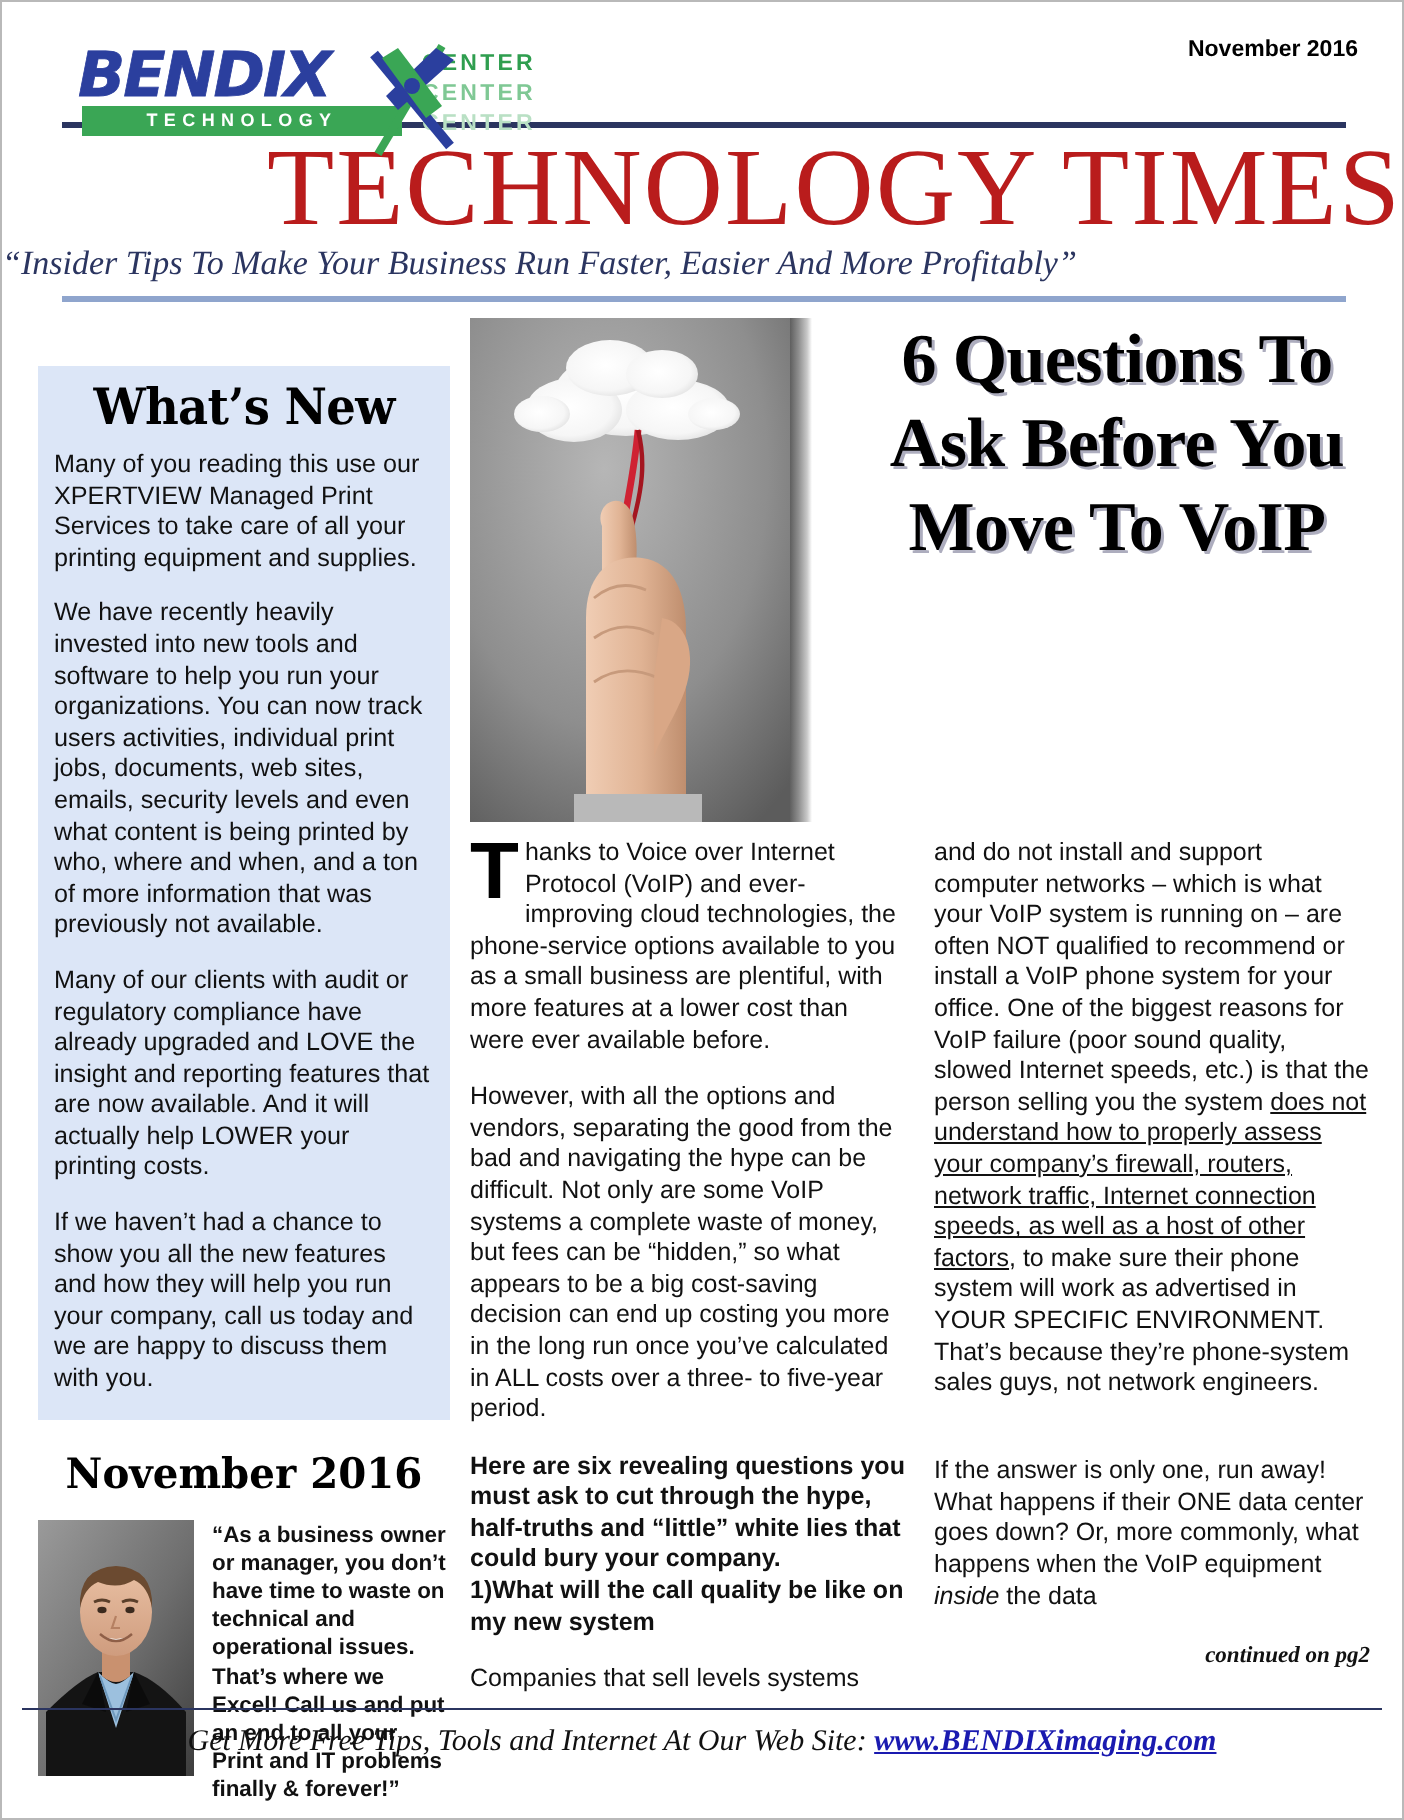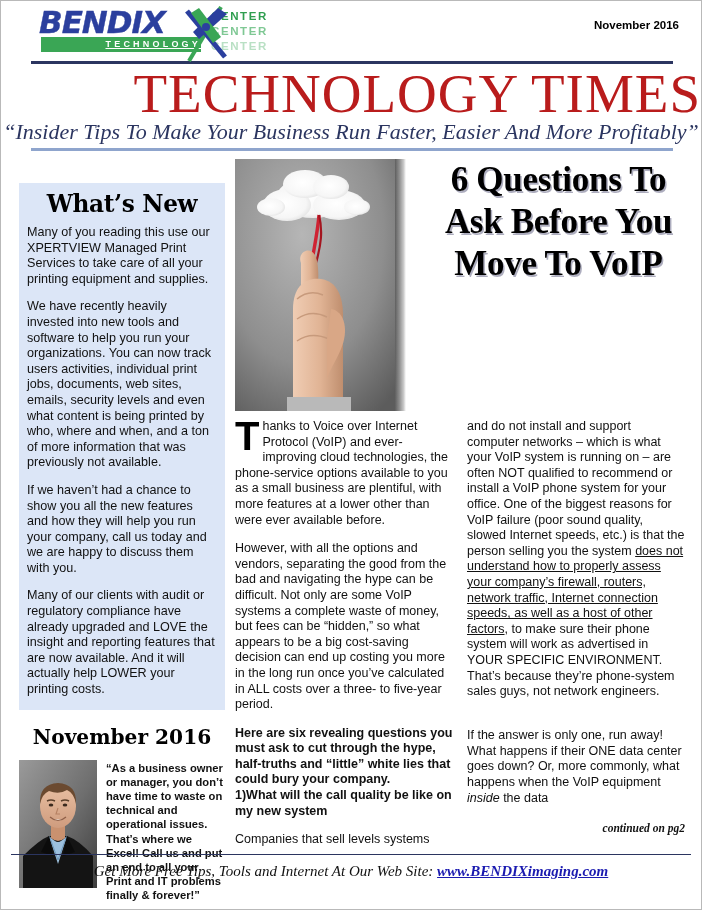--- a/index.html
+++ b/index.html
@@ -26,21 +26,21 @@
   }
 
   
   .header {
     position: relative;
     height: 60px;
   }
   .logo-wrap {
     position: absolute;
     left: 38px;
-    top: 6px;
+    top: 22px;
     width: 250px;
     height: 52px;
   }
   .logo-bendix {
     position: absolute;
     left: 0;
     top: 0;
     font-family: "DejaVu Sans", sans-serif;
     font-weight: bold;
     font-style: italic;
@@ -55,28 +55,27 @@
     position: absolute;
     left: 2px;
     top: 30px;
     width: 160px;
     height: 15px;
     background: #3aa655;
     z-index: 2;
   }
   .logo-techbar span {
     display: block;
-    text-align: right;
+    text-align: center;
     font-family: "Liberation Sans", sans-serif;
     font-weight: bold;
     font-size: 9px;
     letter-spacing: 3.2px;
     color: #ffffff;
     line-height: 15px;
-    text-decoration: underline;
   }
   .logo-x {
     position: absolute;
     left: 130px;
     top: -2px;
     width: 74px;
     height: 58px;
     z-index: 4;
   }
   .logo-centers {
@@ -120,24 +119,24 @@
   .masthead-title {
     text-align: right;
     font-family: "Liberation Serif", "DejaVu Serif", serif;
     font-size: 55px;
     line-height: 56px;
     letter-spacing: 1px;
     color: #b91c1c;
     padding-top: 2px;
   }
   .masthead-tag {
-    text-align: center;
+    text-align: left;
     font-family: "Liberation Serif", "DejaVu Serif", serif;
     font-style: italic;
-    font-size: 22px;
+    font-size: 17px;
     line-height: 20px;
     color: #2b3560;
     padding-bottom: 3px;
   }
 
   
   .content {
     position: relative;
     margin-top: 8px;
     padding: 0 16px 0 18px;
@@ -363,22 +362,22 @@
   </div>
 
   <div class="content">
 
     <div class="sidebar">
 
       <div class="whatsnew-box">
         <div class="whatsnew-title">What’s New</div>
         <p class="sb-p">Many of you reading this use our XPERTVIEW Managed Print Services to take care of all your printing equipment and supplies.</p>
         <p class="sb-p">We have recently heavily invested into new tools and software to help you run your organizations.  You can now track users activities, individual print jobs, documents, web sites, emails, security levels and even what content is being printed by who, where and when, and a ton of more information that was previously not available.</p>
+        <p class="sb-p">Many of our clients with audit or regulatory compliance have already upgraded and LOVE the insight and reporting features that are now available.  And it will actually help LOWER your printing costs.</p>
         <p class="sb-p">If we haven’t had a chance to show you all the new features and how they will help you run your company, call us today and we are happy to discuss them with you.</p>
-        <p class="sb-p">Many of our clients with audit or regulatory compliance have already upgraded and LOVE the insight and reporting features that are now available.  And it will actually help LOWER your printing costs.</p>
       </div>
 
       <div class="month-head">November 2016</div>
 
       <div class="testimonial">
         <div class="portrait">
           <svg viewBox="0 0 78 128">
             <defs>
               <linearGradient id="bgg" x1="0" y1="0" x2="1" y2="1">
                 <stop offset="0%" stop-color="#9a9a9a"></stop>
@@ -483,21 +482,21 @@
           </svg>
         </div>
         <div class="hero-fade"></div>
         <div class="headline">6 Questions To Ask Before You Move To VoIP</div>
       </div>
 
       <div class="cols">
 
         <div class="col">
           <p class="bp dropcap-para">
-            <span class="dropcap">T</span><span>hanks to Voice over Internet Protocol (VoIP) and ever-improving cloud technologies, the phone-service options available to you as a small business are plentiful, with more features at a lower other than were ever available before.</span>
+            <span class="dropcap">T</span><span>hanks to Voice over Internet Protocol (VoIP) and ever-improving cloud technologies, the phone-service options available to you as a small business are plentiful, with more features at a lower cost than were ever available before.</span>
           </p>
           <p class="bp">However, with all the options and vendors, separating the good from the bad and navigating the hype can be difficult. Not only are some VoIP systems a complete waste of money, but fees can be “hidden,” so what appears to be a big cost-saving decision can end up costing you more in the long run once you’ve calculated in ALL costs over a three- to five-year period.</p>
           <p class="bp">
             <b>Here are six revealing questions you must ask to cut through the hype, half-truths and “little” white lies that could bury your company.</b><br>
             <b>1)What will the call quality be like on my new system</b>
           </p>
           <p class="bp tight">Companies that sell levels systems</p>
         </div>
 
         <div class="col">

